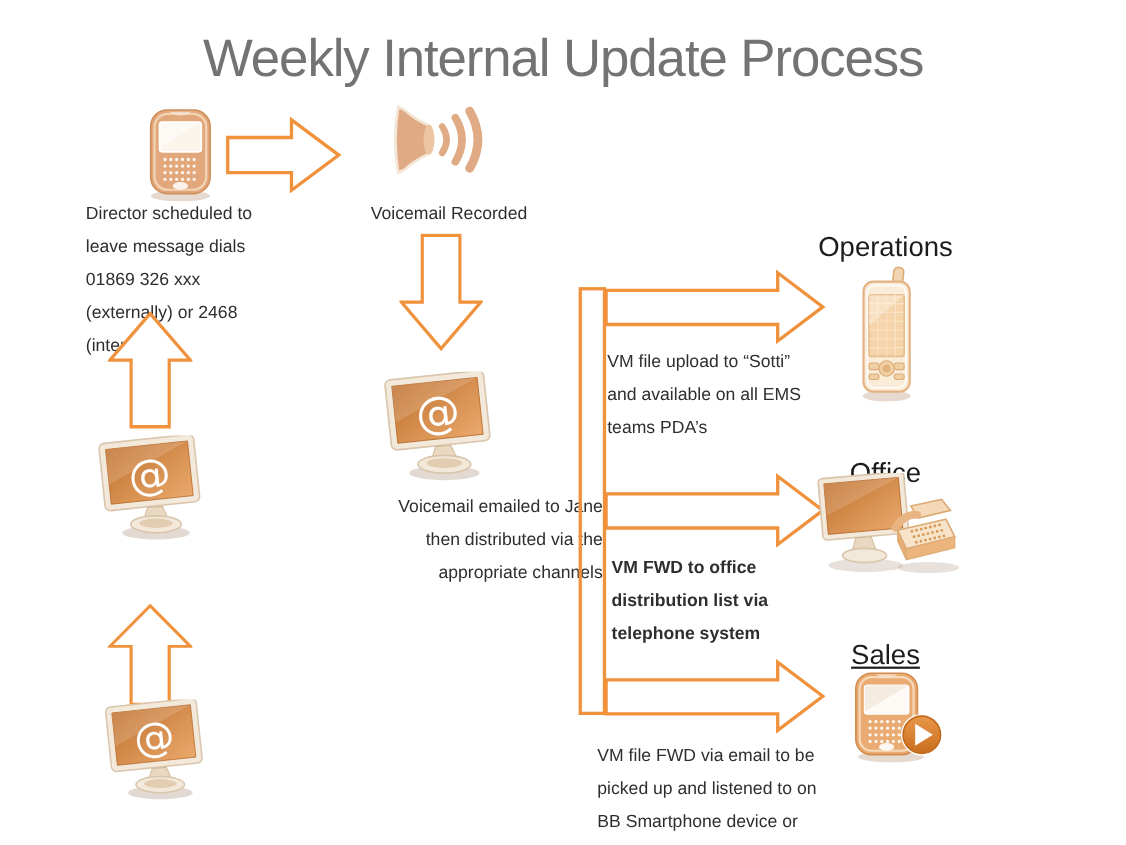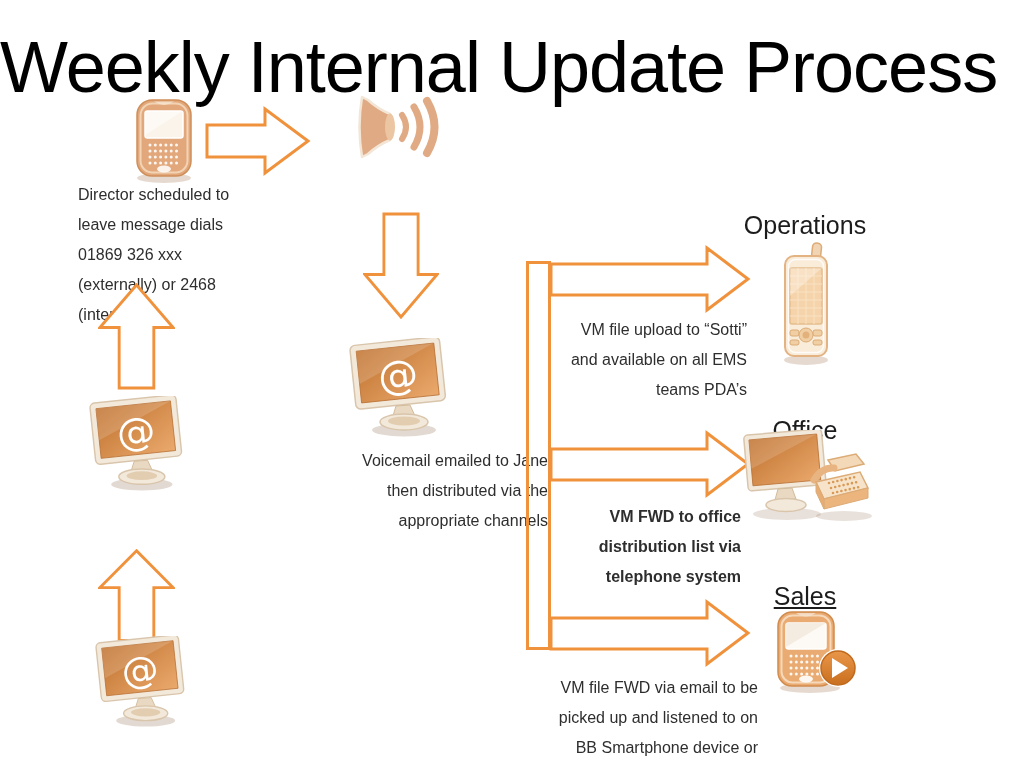--- a/index.html
+++ b/index.html
@@ -2,25 +2,25 @@
 <html><head>
 <meta charset="utf-8">
 <style>
   html,body { margin:0; padding:0; background:#ffffff; }
   .slide {
     position:relative; width:1024px; height:768px; background:#ffffff;
     font-family:"Liberation Sans", sans-serif; color:#2e2e2e; overflow:hidden;
   }
   .abs { position:absolute; }
   .title {
-    position:absolute; top:26px; left:0; width:100%; 
-    font-size:72px; letter-spacing:-1px; color:#000000; font-weight:400;
+    position:absolute; top:26px; left:0; width:100%; text-align:center;
+    font-size:48px; letter-spacing:-1px; color:#737373; font-weight:400;
   }
   .txt { font-size:16px; line-height:30px; white-space:pre-line; color:#2e2e2e; }
-  .ctr { text-align:right; }
+  .ctr { text-align:left; }
   .dest-heading { font-size:25px; color:#1c1c1c; text-align:center; }
   .channel-label {
     position:absolute; font-size:14px; color:#E9A164; text-align:center; line-height:16px;
   }
   .bracket {
     position:absolute; left:526px; top:261px; width:19px; height:383px;
     border:3px solid #F0913C; background:transparent; z-index:1;
   }
   .arrow-svg { position:absolute; z-index:2; }
   .icon-svg { position:absolute; z-index:2; }
@@ -73,20 +73,21 @@
     <path d="M62,16 Q74,36 62,56" stroke="#e0ab84" stroke-width="7" fill="none" stroke-linecap="round"></path>
     <path d="M75,10 Q90,36 75,62" stroke="#e0ab84" stroke-width="8" fill="none" stroke-linecap="round"></path>
   </svg>
 
   <div class="abs txt" style="left:78px; top:180px; width:210px;">Director scheduled to
 leave message dials
 01869 326 xxx
 (externally) or 2468
 (internally)</div>
 
+  <div class="abs txt" style="left:337px; top:180px; width:200px;">Voicemail Recorded</div>
 
   <svg class="arrow-svg" style="left:363px; top:212px;" width="76" height="107" viewBox="0 0 80 106" preserveAspectRatio="none">
     <polygon points="22,2 58,2 58,62 78,62 40,104 2,62 22,62" fill="#ffffff" stroke="#F0913C" stroke-width="3"></polygon>
   </svg>
 
   <svg class="icon-svg" style="left:346px; top:338px;" width="108" height="100" viewBox="0 0 108 100">
     <ellipse cx="58" cy="92" rx="32" ry="6.5" fill="#8a6a4d" opacity="0.25"></ellipse>
     <g transform="rotate(-6 52 38)">
       <rect x="7" y="3" width="90" height="64" rx="5" fill="#f3e9db" stroke="#d9c5ab" stroke-width="1.5"></rect>
       <rect x="13" y="9" width="78" height="52" fill="url(#gradScreen)" stroke="#b86f33" stroke-width="0.8"></rect>

